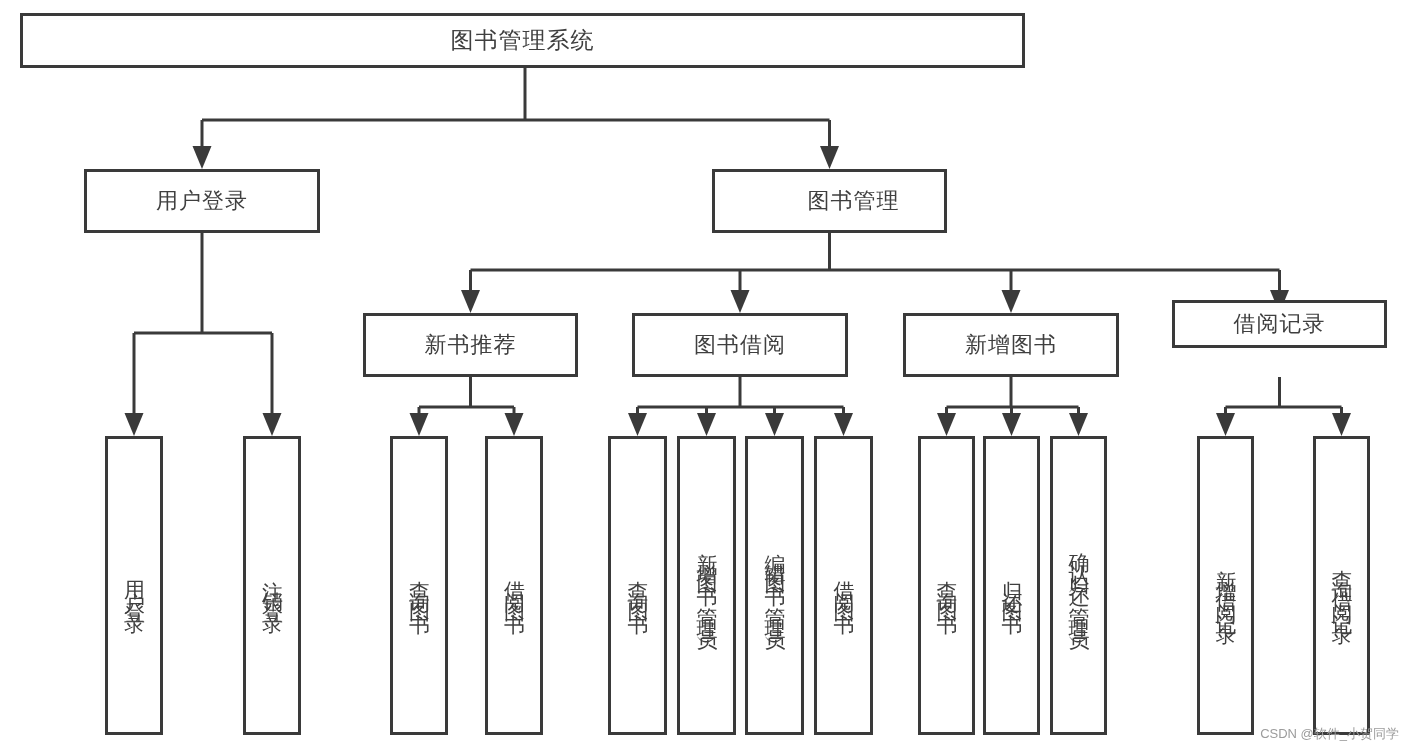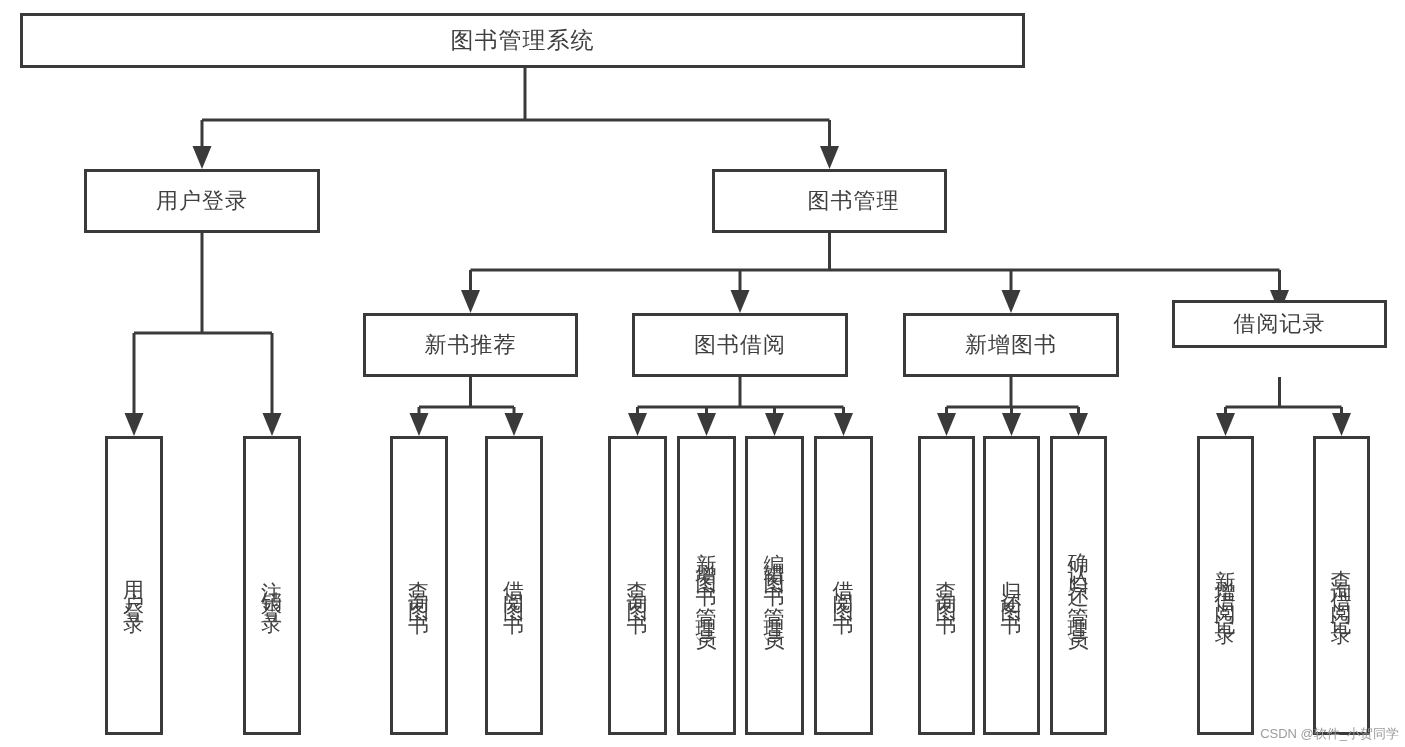--- a/index.html
+++ b/index.html
@@ -20,20 +20,21 @@
   .node {
     position: absolute;
     box-sizing: border-box;
     background: #ffffff;
     border: 3px solid #3a3a3a;
     display: flex;
     align-items: center;
     justify-content: center;
     color: #3f3f3f;
     z-index: 2;
+    font-family: Liberation Serif, serif;
   }
   .hbox { font-size: 22px; letter-spacing: 1px; }
   .hbox.root { font-size: 23px; }
   .vbox {
     writing-mode: vertical-rl;
     text-orientation: mixed;
     font-size: 21px;
     letter-spacing: 11px;
     line-height: 1;
   }

